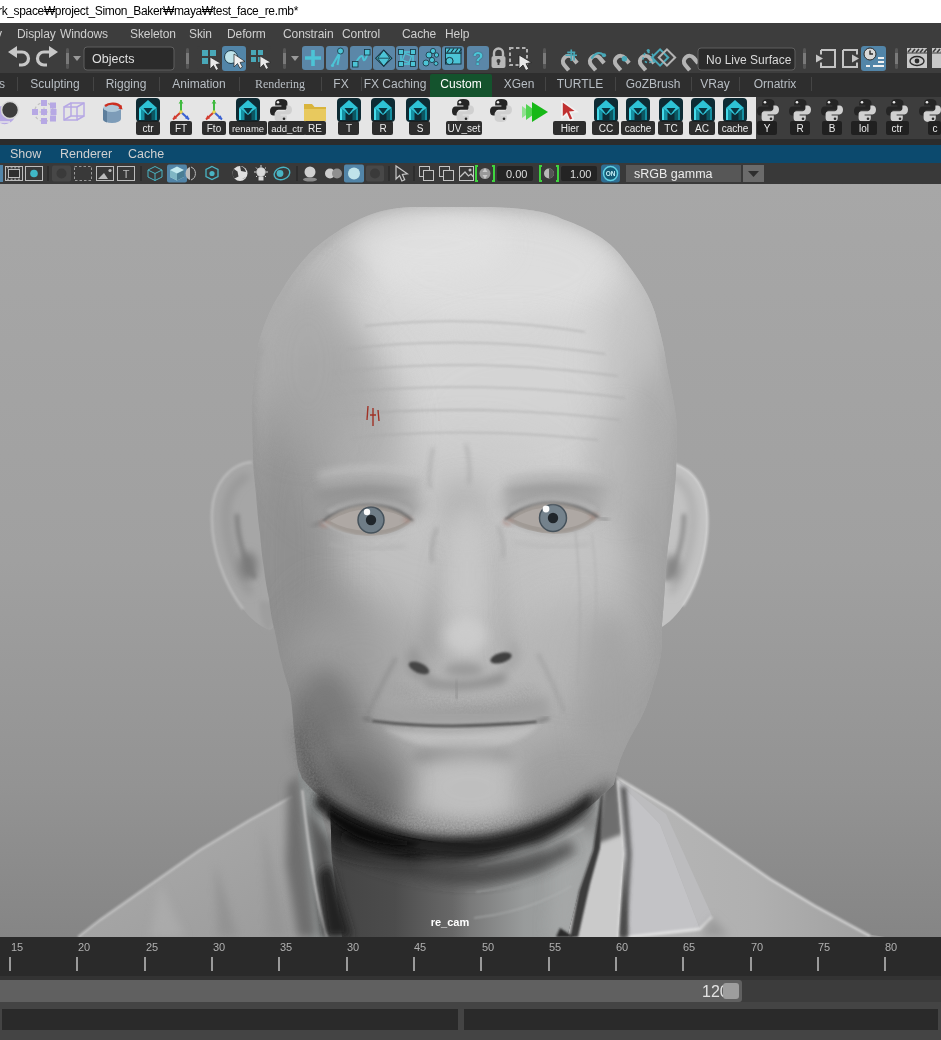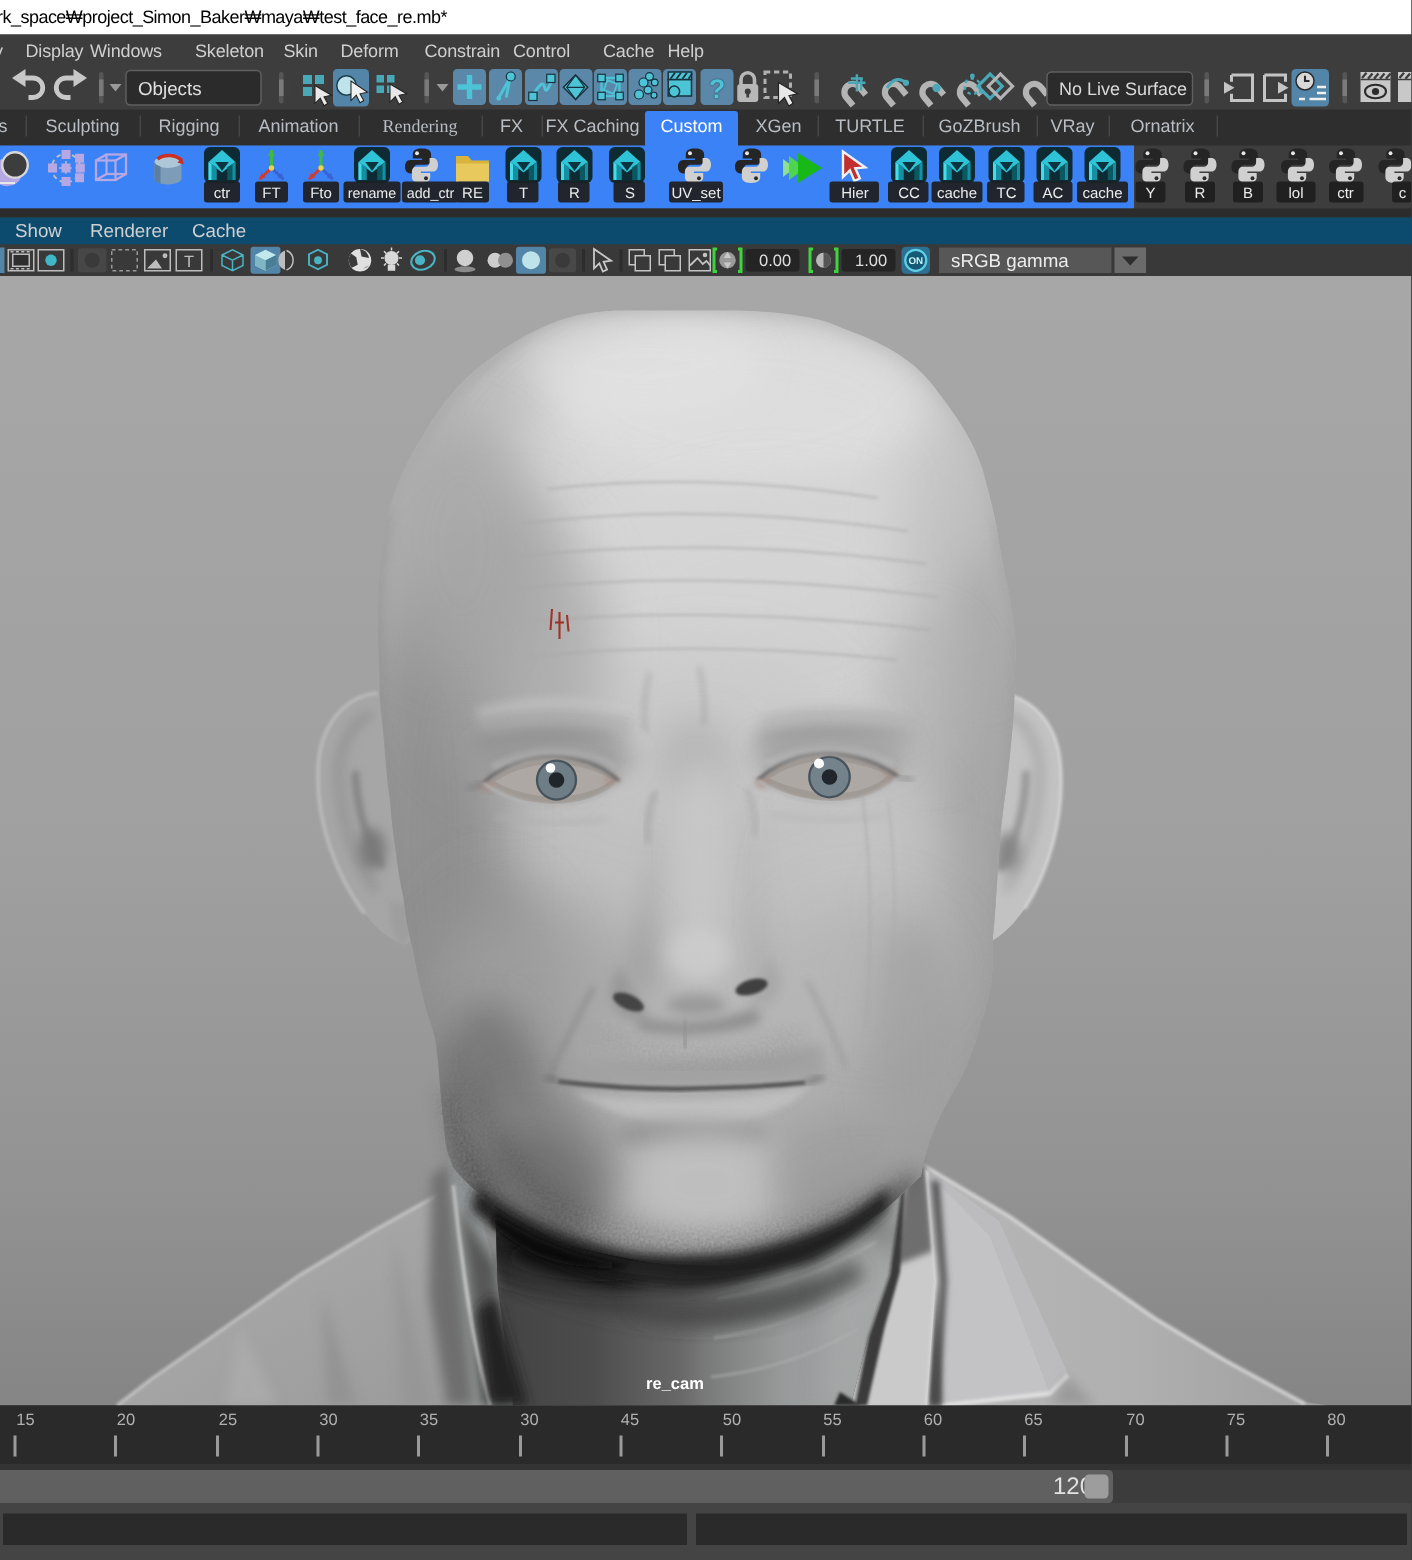--- a/index.html
+++ b/index.html
@@ -12,23 +12,23 @@
     font-size:12px;letter-spacing:-0.35px;line-height:22px;white-space:nowrap;}
   
   #menubar{left:0;top:23px;width:941px;height:21px;background:#3d3d3d;}
   #menubar span{position:absolute;top:0;height:21px;line-height:22px;font-size:12px;letter-spacing:-0.1px;color:#cfcfcf;}
   
   #toolbar{left:0;top:44px;width:941px;height:29px;background:#3d3d3d;}
   
   #tabs{left:0;top:73px;width:941px;height:24px;background:#2e2e2e;}
   #tabs .tab{position:absolute;top:1px;height:20px;line-height:21px;font-size:12px;color:#b8bec4;text-align:center;}
   #tabs .sep{position:absolute;top:4px;width:1px;height:14px;background:#454545;}
-  #tabs .active{background:#3b82f6;color:#fff;border-radius:2px 2px 0 0;height:38px;}
-  
-  #shelf{left:0;top:97px;width:756px;height:42px;background:#3b82f6;}
+  #tabs .active{background:#14532d;color:#fff;border-radius:2px 2px 0 0;height:38px;}
+  
+  #shelf{left:0;top:97px;width:756px;height:42px;background:#e5e5e5;}
   #shelfsep{left:0;top:139px;width:941px;height:6px;background:#2c2c2c;}
   
   #panelmenu{left:0;top:145px;width:941px;height:18px;background:#0c4a6e;}
   #panelmenu span{position:absolute;top:0;height:18px;line-height:19px;font-size:12.5px;color:#d0d0d0;}
   
   #vptool{left:0;top:163px;width:941px;height:21px;background:#393939;}
   
   #viewport{left:0;top:184px;width:941px;height:753px;}
   
   #timeline{left:0;top:937px;width:941px;height:39px;background:#2a2a2a;}

